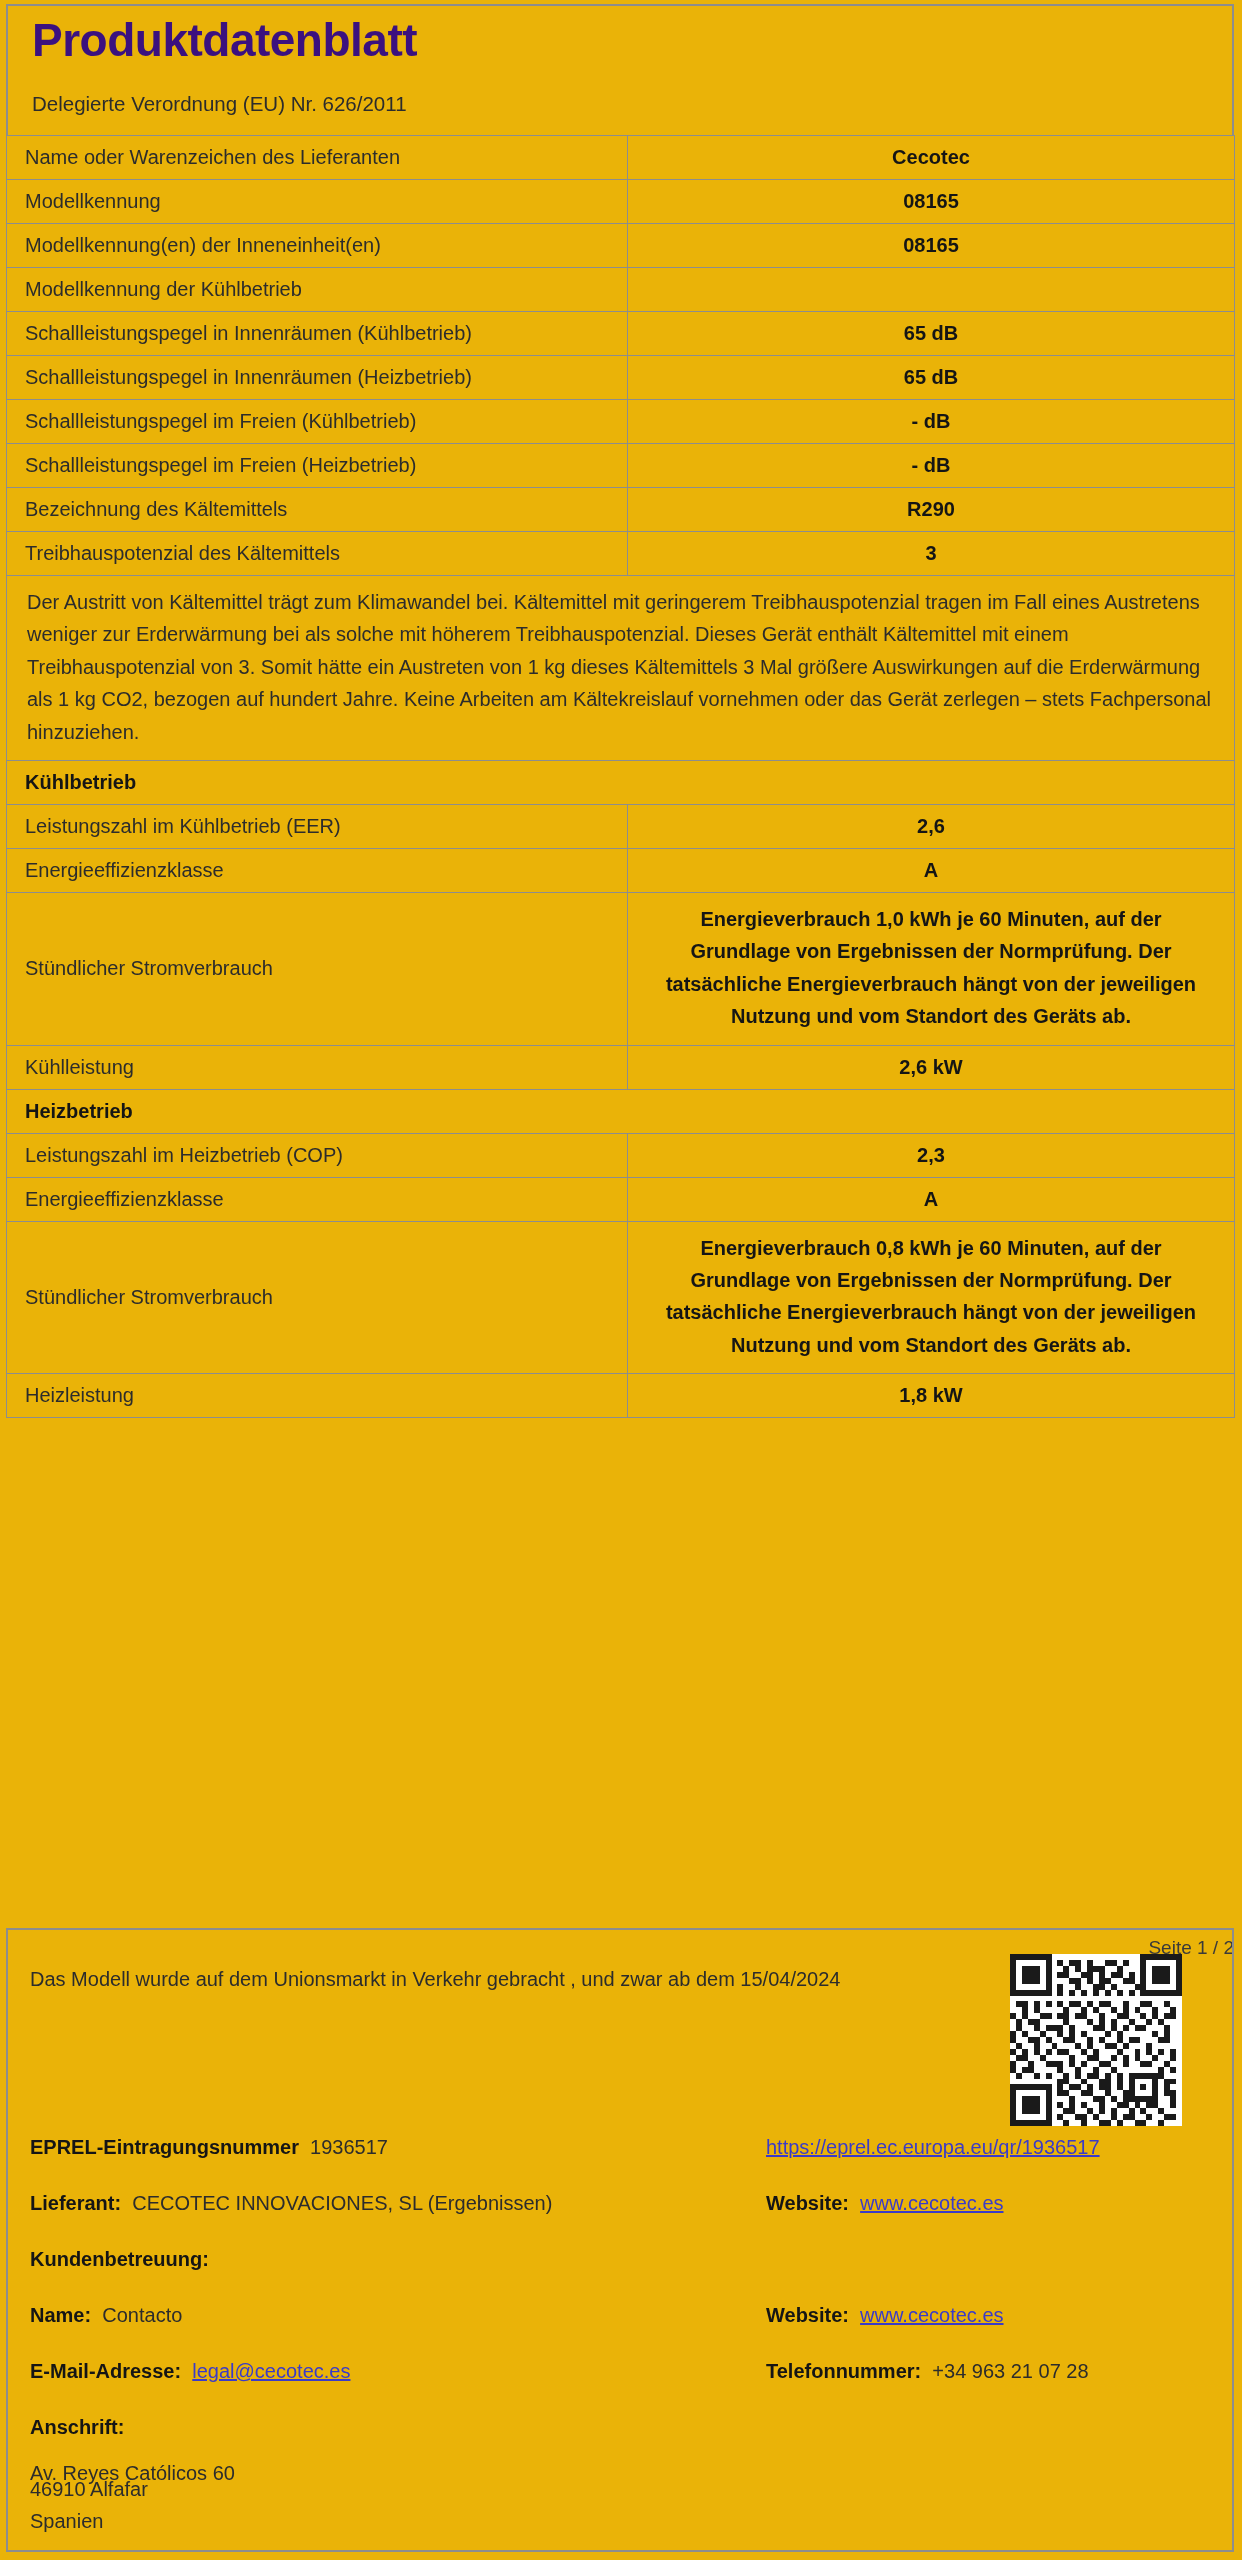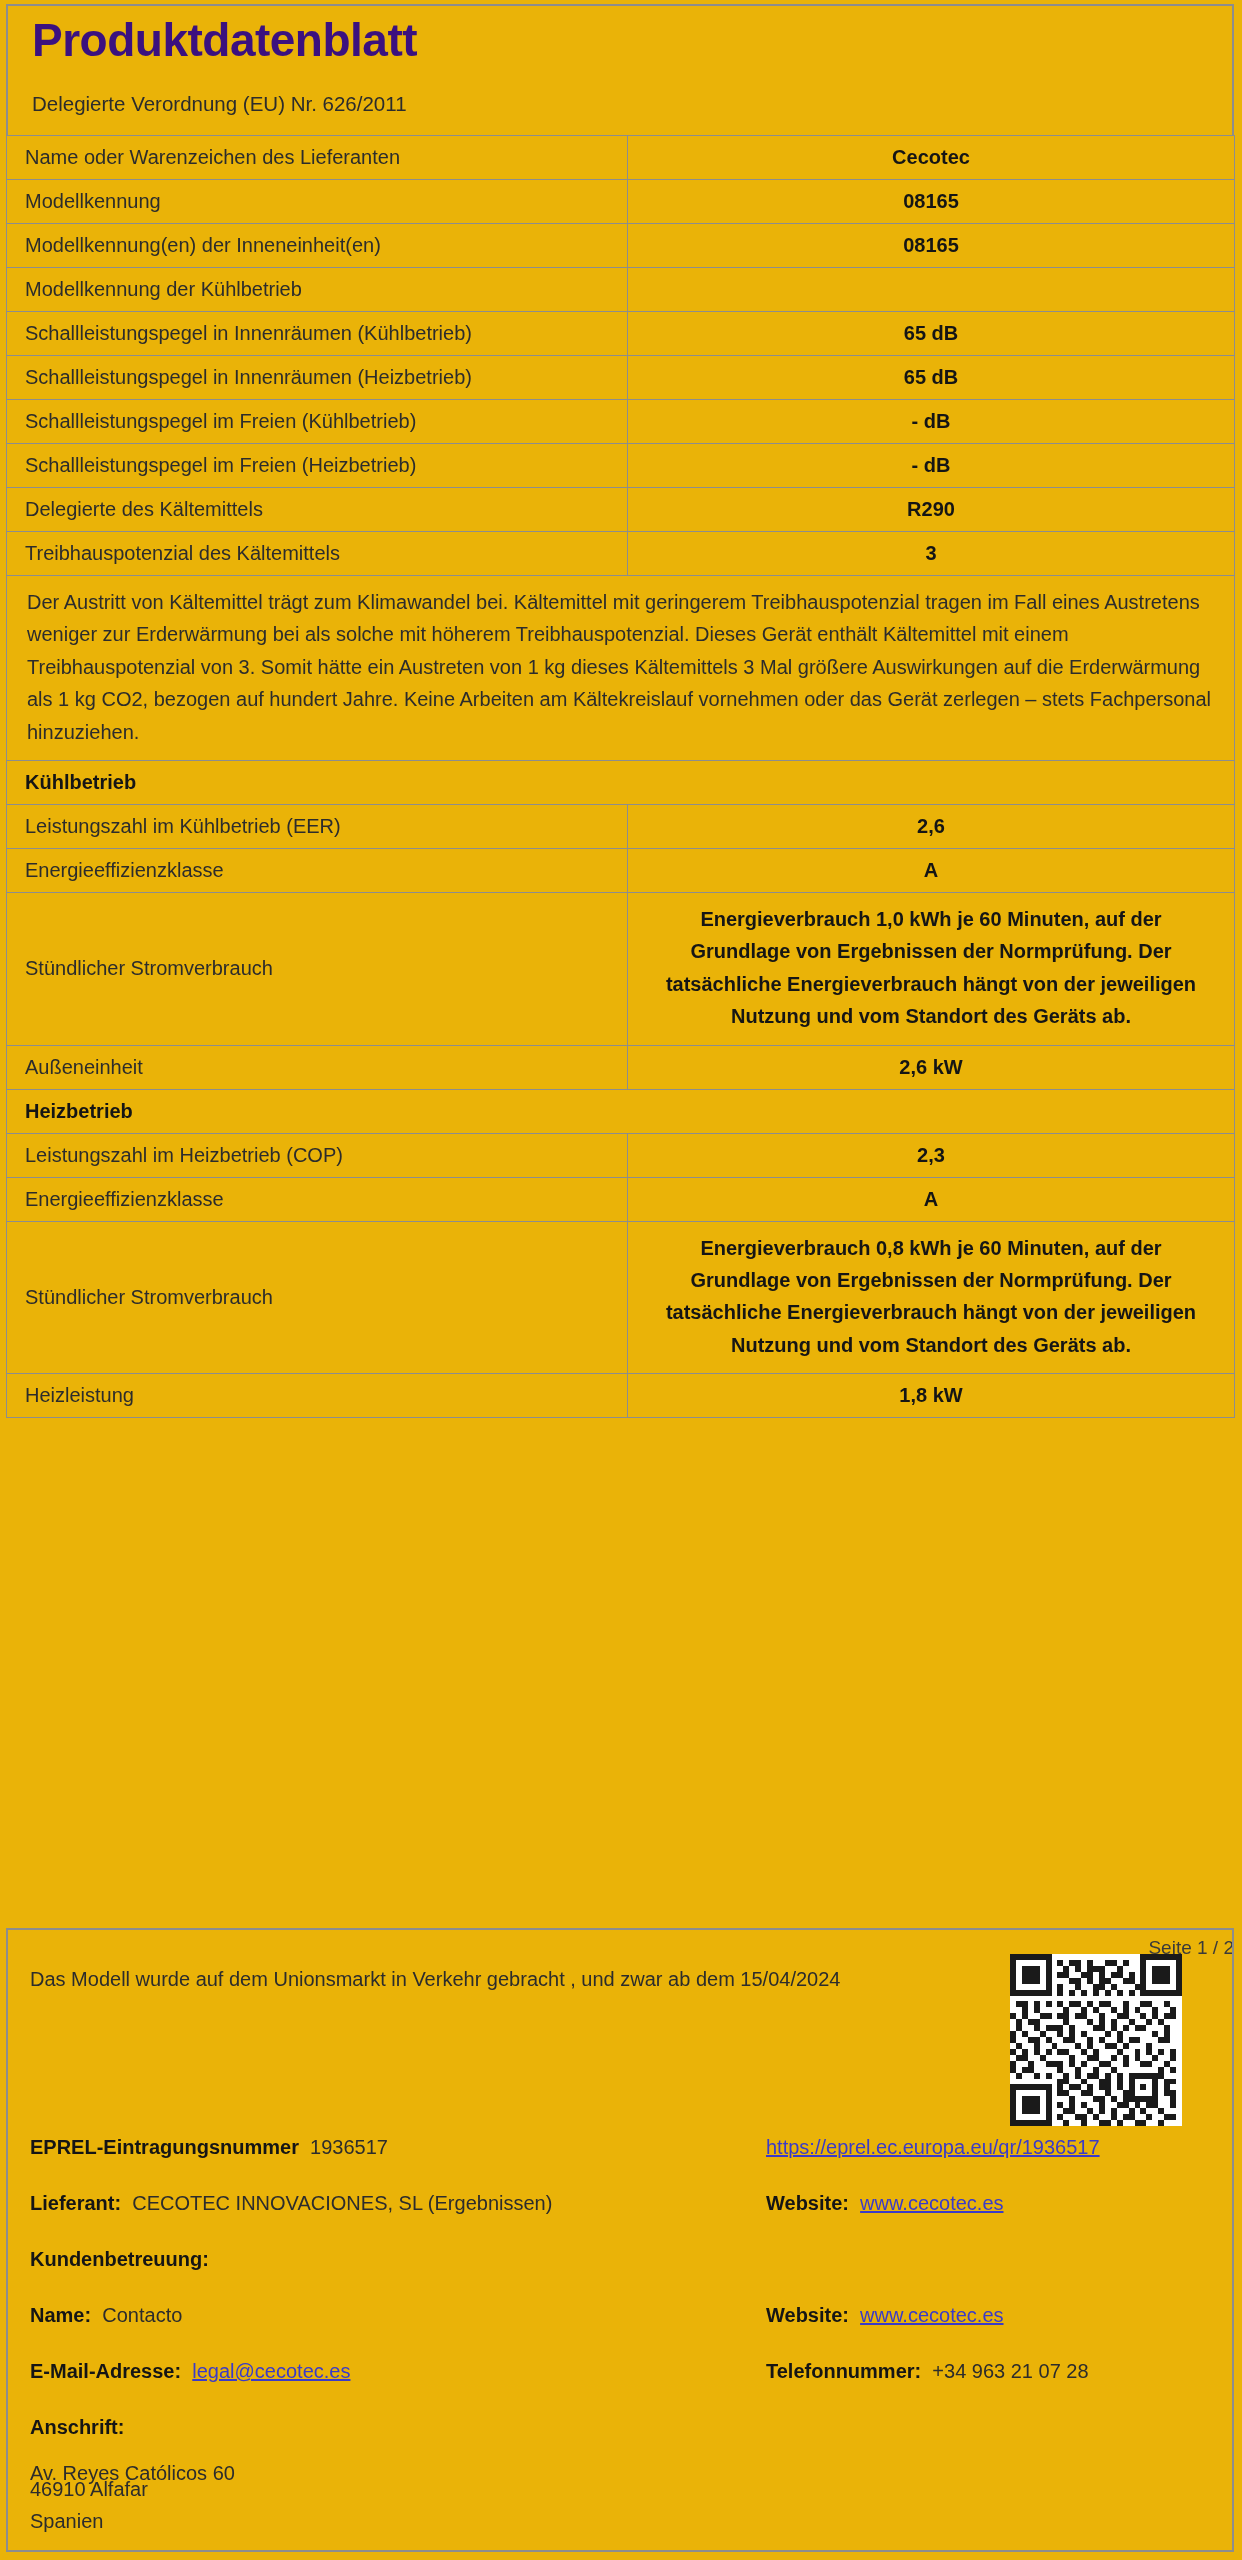--- a/index.html
+++ b/index.html
@@ -171,21 +171,21 @@
       </tr>
       <tr>
         <td class="label">Schallleistungspegel im Freien (Kühlbetrieb)</td>
         <td class="value">- dB</td>
       </tr>
       <tr>
         <td class="label">Schallleistungspegel im Freien (Heizbetrieb)</td>
         <td class="value">- dB</td>
       </tr>
       <tr>
-        <td class="label">Delegierte des Kältemittels</td>
+        <td class="label">Bezeichnung des Kältemittels</td>
         <td class="value">R290</td>
       </tr>
       <tr>
         <td class="label">Treibhauspotenzial des Kältemittels</td>
         <td class="value">3</td>
       </tr>
 
       <tr>
         <td class="fullrow para-cell" colspan="2">Der Austritt von Kältemittel trägt zum Klimawandel bei. Kältemittel mit geringerem Treibhauspotenzial tragen im Fall eines Austretens weniger zur Erderwärmung bei als solche mit höherem Treibhauspotenzial. Dieses Gerät enthält Kältemittel mit einem Treibhauspotenzial von 3. Somit hätte ein Austreten von 1 kg dieses Kältemittels 3 Mal größere Auswirkungen auf die Erderwärmung als 1 kg CO2, bezogen auf hundert Jahre. Keine Arbeiten am Kältekreislauf vornehmen oder das Gerät zerlegen – stets Fachpersonal hinzuziehen.</td>
       </tr>
@@ -199,21 +199,21 @@
       </tr>
       <tr>
         <td class="label">Energieeffizienzklasse</td>
         <td class="value">A</td>
       </tr>
       <tr>
         <td class="label tall-label">Stündlicher Stromverbrauch</td>
         <td class="value multi-value">Energieverbrauch 1,0 kWh je 60 Minuten, auf der Grundlage von Ergebnissen der Normprüfung. Der tatsächliche Energieverbrauch hängt von der jeweiligen Nutzung und vom Standort des Geräts ab.</td>
       </tr>
       <tr>
-        <td class="label">Außeneinheit</td>
+        <td class="label">Kühlleistung</td>
         <td class="value">2,6 kW</td>
       </tr>
 
       <tr>
         <td class="fullrow section-head" colspan="2">Heizbetrieb</td>
       </tr>
       <tr>
         <td class="label">Leistungszahl im Heizbetrieb (COP)</td>
         <td class="value">2,3</td>
       </tr>

